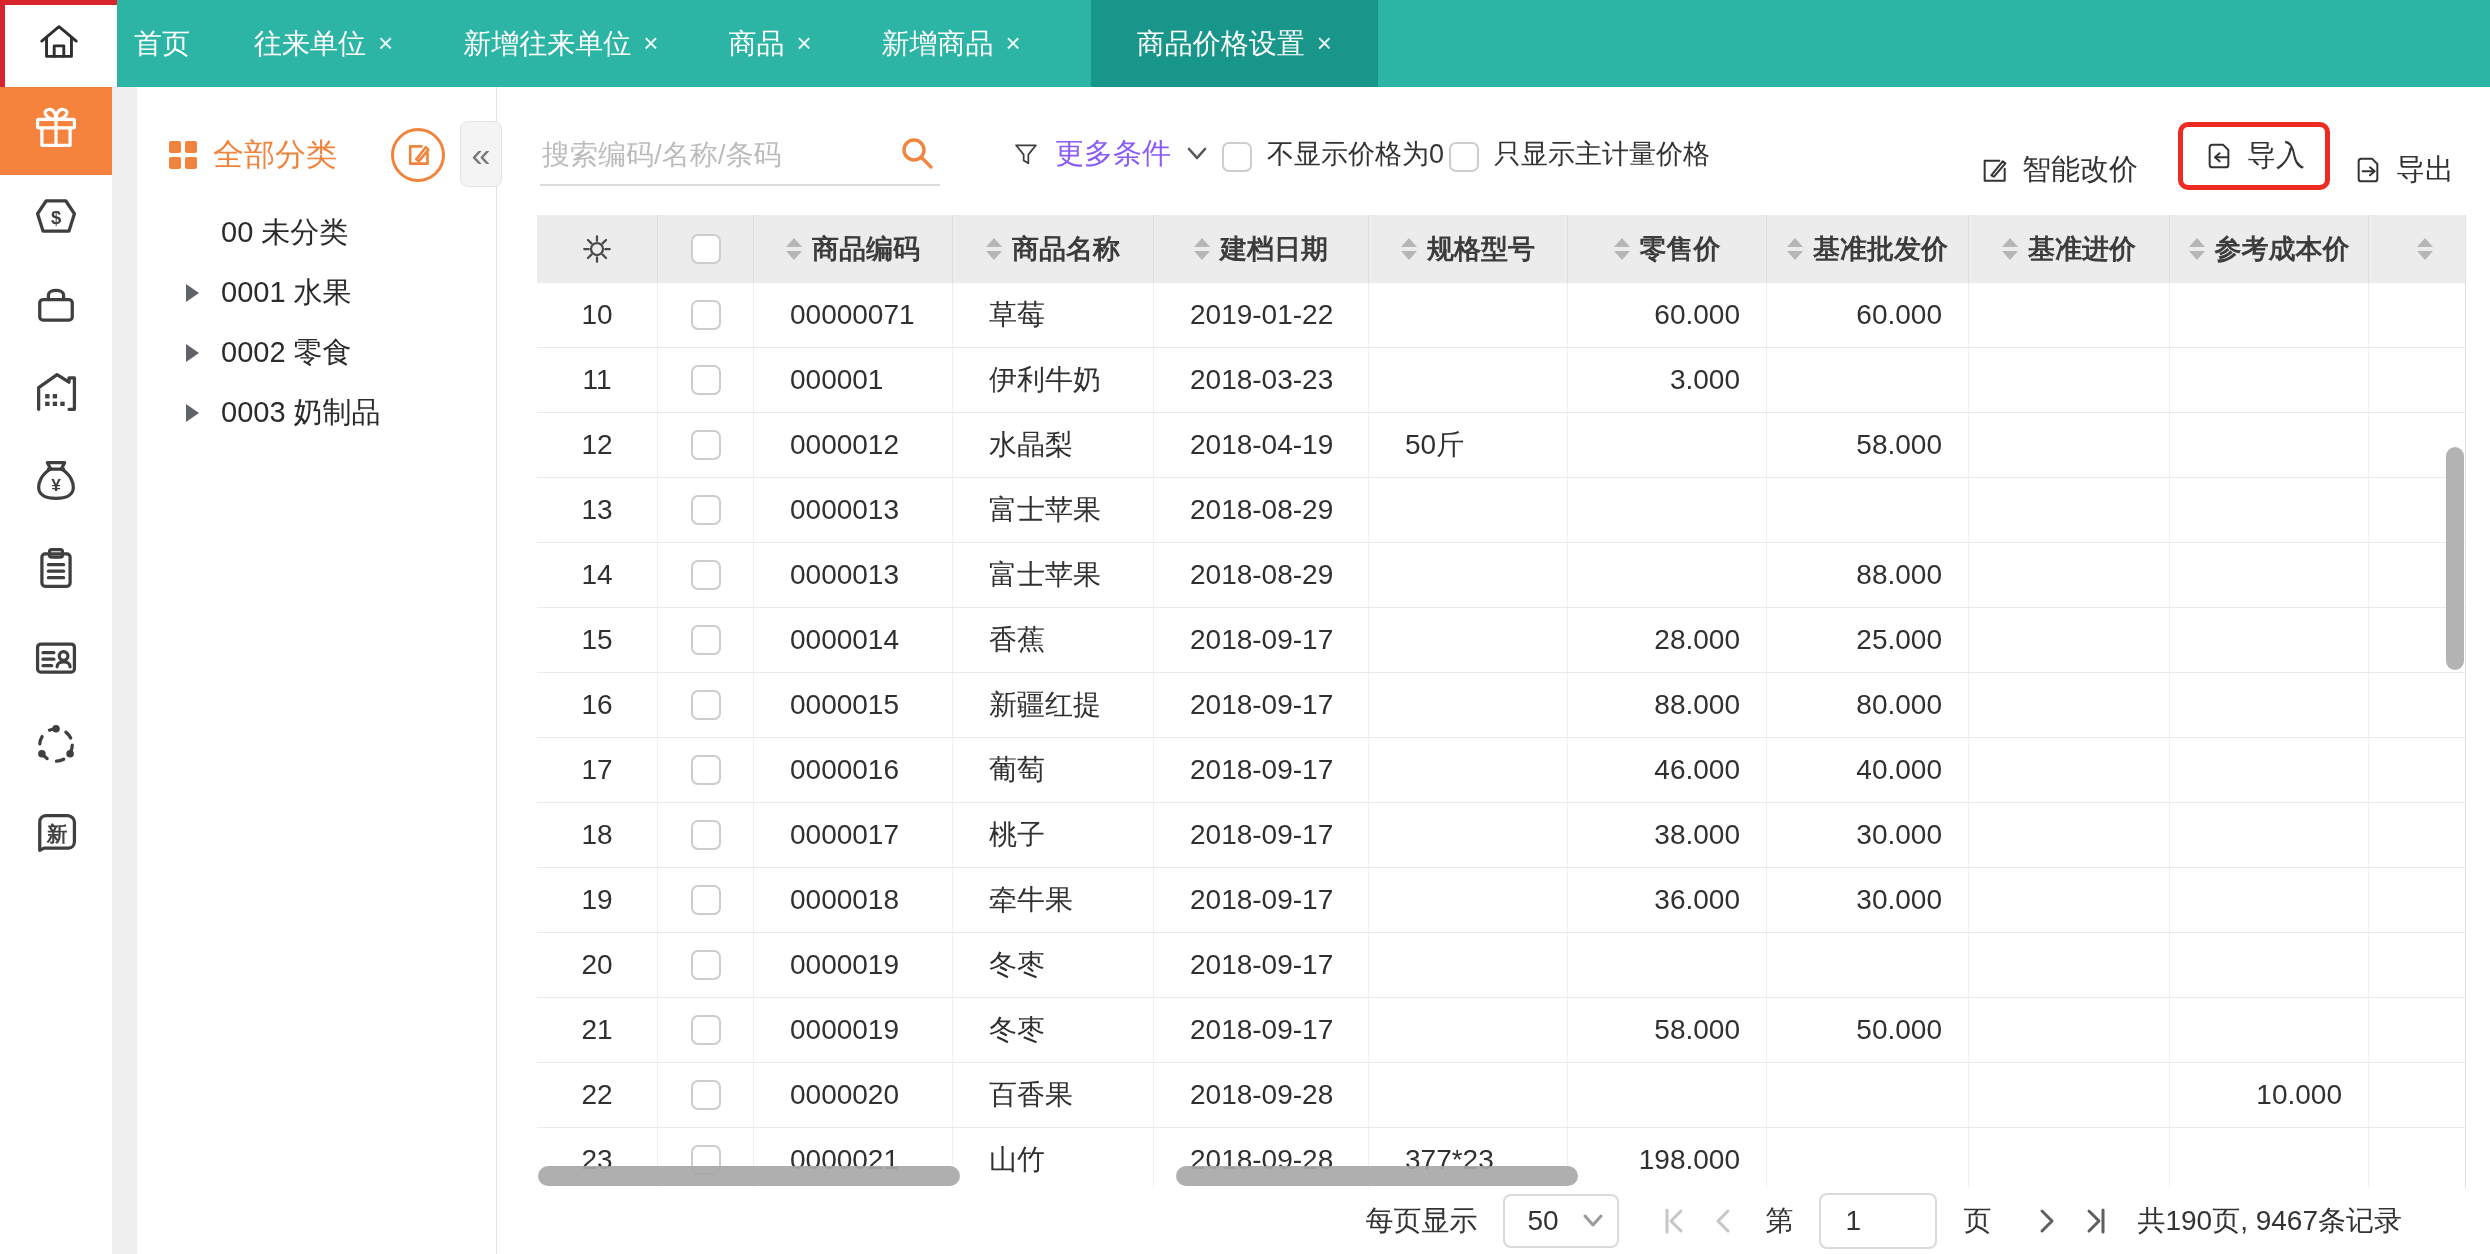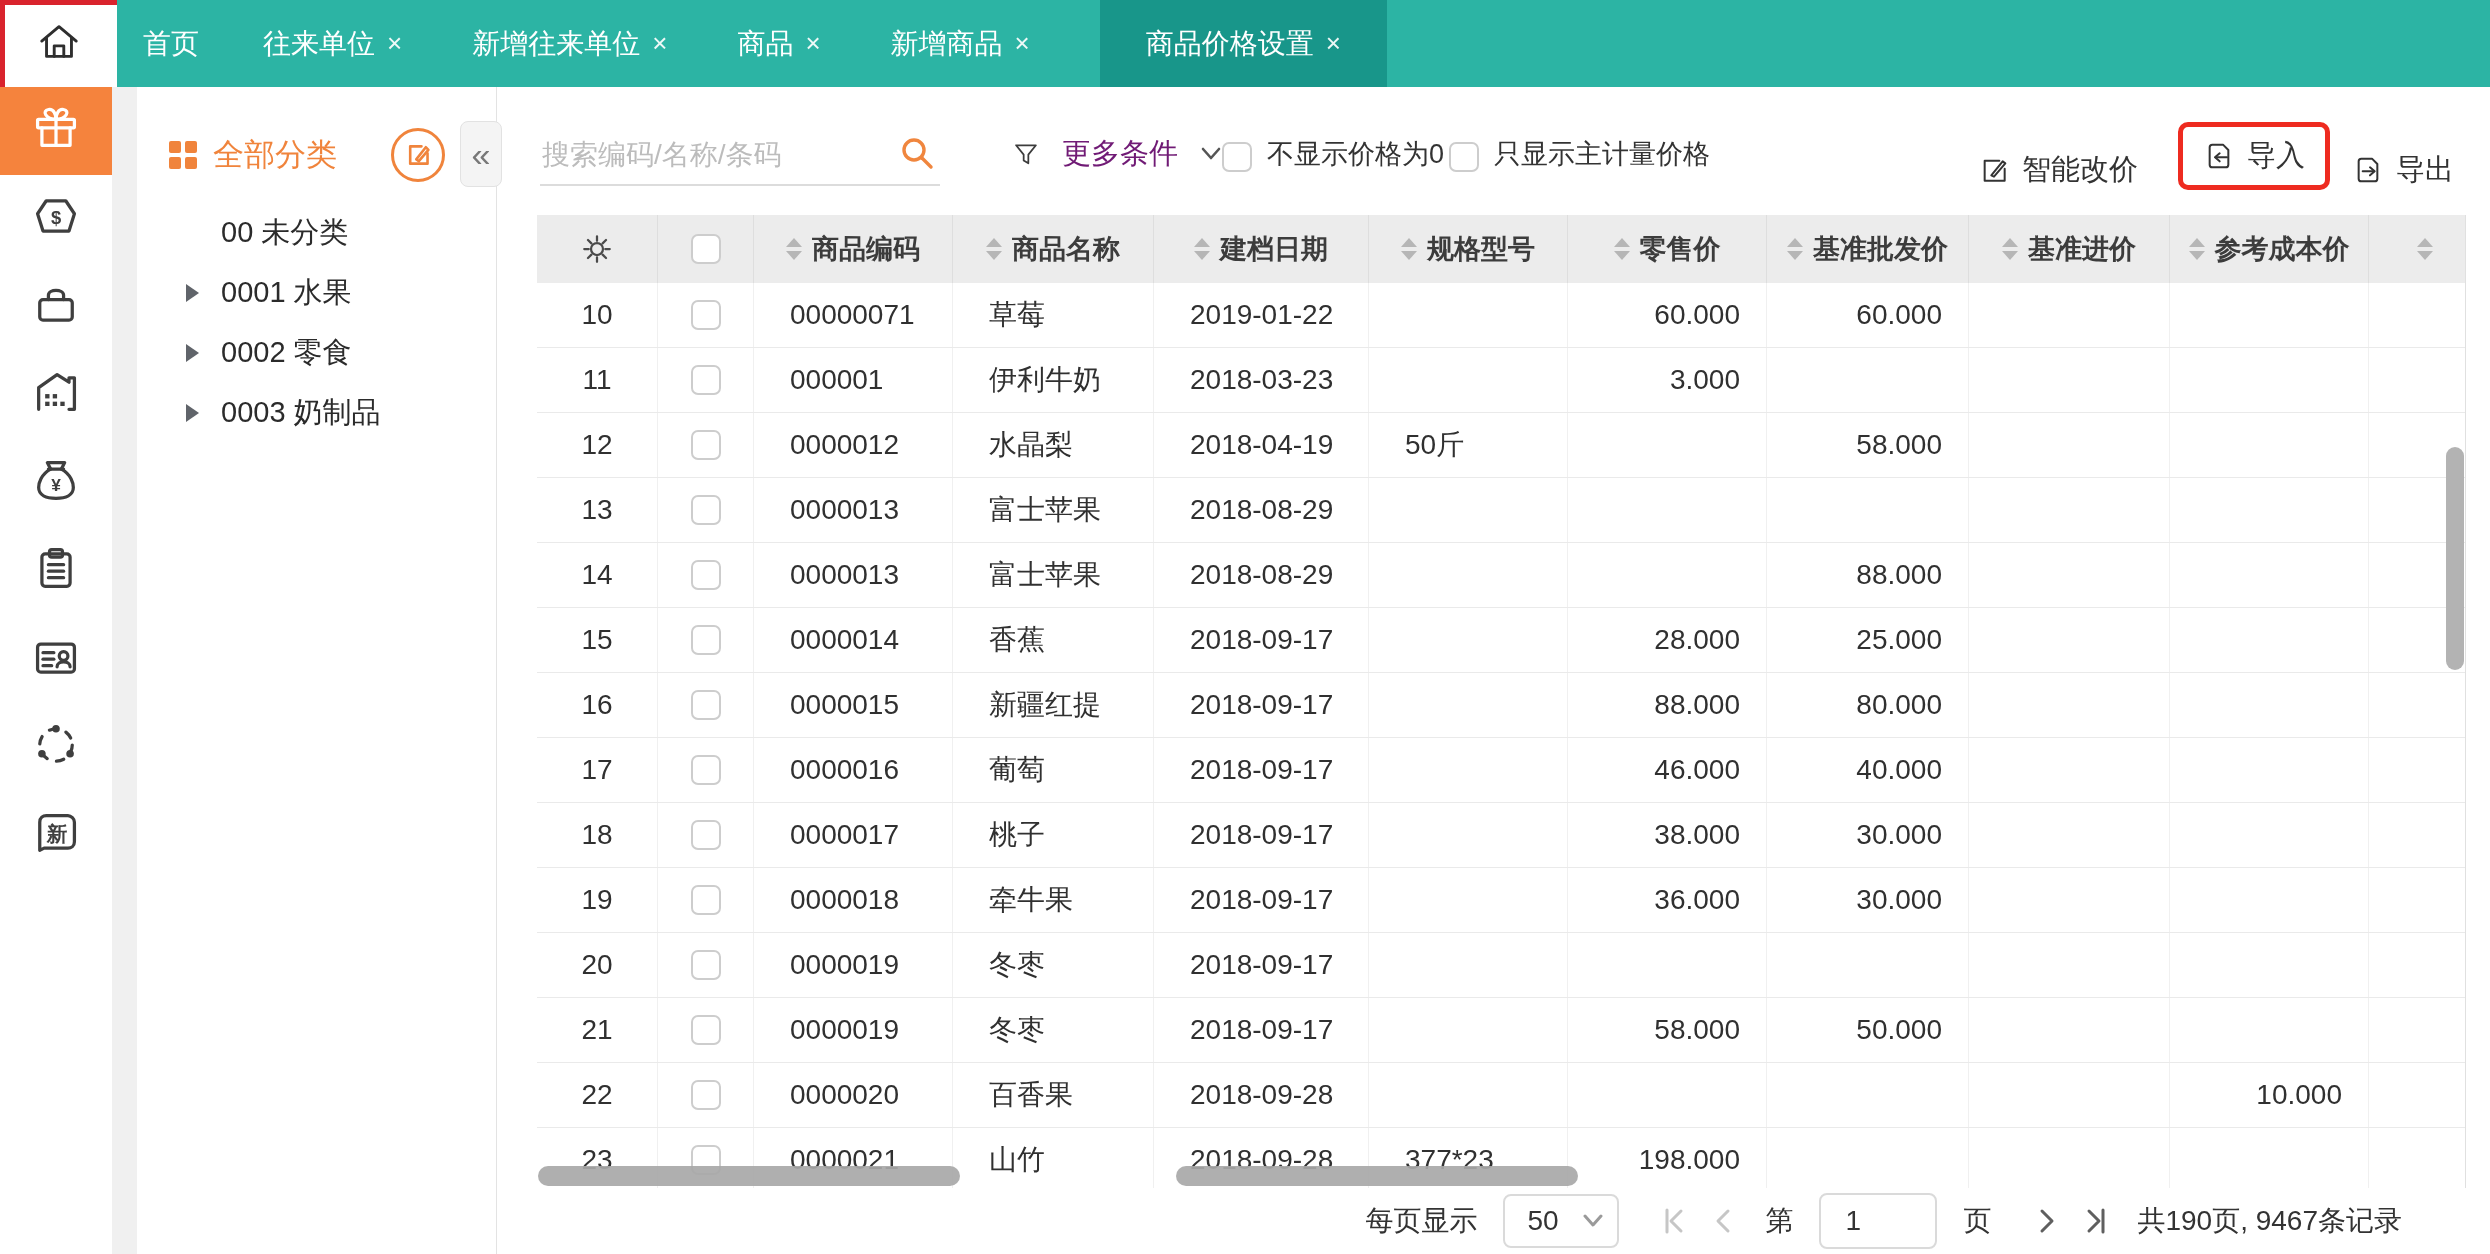--- a/index.html
+++ b/index.html
@@ -5,21 +5,21 @@
   html,body{margin:0;padding:0;background:#fff;}
   .screen{position:relative;width:2490px;height:1254px;background:#ffffff;overflow:hidden;
           font-family:"Liberation Sans","DejaVu Sans",sans-serif;color:#333;}
   
   .topbar{position:absolute;left:0;top:0;width:2490px;height:87px;display:flex;}
   .home-cell{width:117px;height:87px;background:#fff;position:relative;display:flex;align-items:center;justify-content:center;flex:none;}
   .red-top{position:absolute;left:0;top:0;width:117px;height:5px;background:#d9232d;}
   .red-left{position:absolute;left:0;top:0;width:5px;height:87px;background:#d9232d;}
   .tabstrip{flex:1;background:#2cb4a4;display:flex;align-items:stretch;overflow:hidden;}
   .tab{display:flex;align-items:center;color:#fff;font-size:28px;margin-right:70px;white-space:nowrap;cursor:default;}
-  .tab:first-child{margin-left:26px;margin-right:64px;}
+  .tab:first-child{margin-left:17px;margin-right:64px;}
   .tab .close{font-size:26px;margin-left:12px;opacity:.92;}
   .tab.active{background:#18968a;margin-right:0;padding:0 46px;}
   
   .rail{position:absolute;left:0;top:87px;width:112px;bottom:0;background:#fff;}
   .gutter{position:absolute;left:112px;top:87px;width:25px;bottom:0;background:#f0f0f0;}
   .rail-item{position:absolute;left:0;width:112px;height:88px;display:flex;align-items:center;justify-content:center;}
   .rail-item.active{background:#f5833d;}
   .rail-item svg{width:52px;height:52px;stroke:#3f3f3f;fill:none;stroke-width:3;stroke-linecap:round;stroke-linejoin:round;}
   .rail-item.active svg{stroke:#fff;}
   .rail-item svg .fl{fill:#3f3f3f;stroke:none;}
@@ -37,21 +37,21 @@
   .cat-item{position:absolute;left:0;width:100%;height:60px;display:flex;align-items:center;padding-left:49px;box-sizing:border-box;font-size:29px;color:#2b2b2b;}
   .carrow{width:13px;height:0;border-top:9px solid transparent;border-bottom:9px solid transparent;border-left:13px solid #60646a;margin-right:9px;flex:none;}
   .carrow.hidden{border-left-color:transparent;}
   
   .search-wrap{position:absolute;left:540px;top:124px;width:400px;height:60px;border-bottom:2px solid #dcdcdc;}
   .search-wrap input{position:absolute;left:0;top:8px;width:344px;height:44px;border:none;outline:none;font-size:28px;color:#333;
                      font-family:"Liberation Sans","DejaVu Sans",sans-serif;background:transparent;}
   .search-wrap input::placeholder{color:#bcbcbc;}
   .search-ico{position:absolute;right:6px;top:12px;width:34px;height:34px;}
   .search-ico svg{width:34px;height:34px;stroke:#f0863e;fill:none;stroke-width:3.4;stroke-linecap:round;}
-  .more-filter{position:absolute;left:1012px;top:134px;display:flex;align-items:center;gap:22px;font-size:29px;color:#701a75;}
+  .more-filter{position:absolute;left:1012px;top:134px;display:flex;align-items:center;gap:15px;font-size:29px;color:#8b5cf6;}
   .more-filter svg{stroke:#3c3c3c;fill:none;stroke-width:3;stroke-linejoin:round;stroke-linecap:round;}
   .chk{position:absolute;display:flex;align-items:flex-end;gap:15px;font-size:27px;color:#333;}
   .cbx{width:30px;height:30px;border:2px solid #cdcdcd;border-radius:7px;background:#fff;box-sizing:border-box;flex:none;}
   .toolbar-right{position:absolute;top:122px;right:36px;display:flex;align-items:flex-end;}
   .tool-btn{display:flex;align-items:center;gap:12px;font-size:29px;color:#333;white-space:nowrap;}
   .tool-btn svg{width:32px;height:32px;stroke:#333;fill:none;stroke-width:3;stroke-linecap:round;stroke-linejoin:round;flex:none;}
   .hl-box{border:5px solid #ee2b20;border-radius:10px;padding:9px 20px;margin:0 22px 0 40px;}
   
   .table{position:absolute;left:537px;top:215px;width:1929px;height:973px;border-right:1px solid #e0e0e0;box-sizing:border-box;overflow:hidden;}
   .thead{display:flex;height:68px;background:#ececec;}

